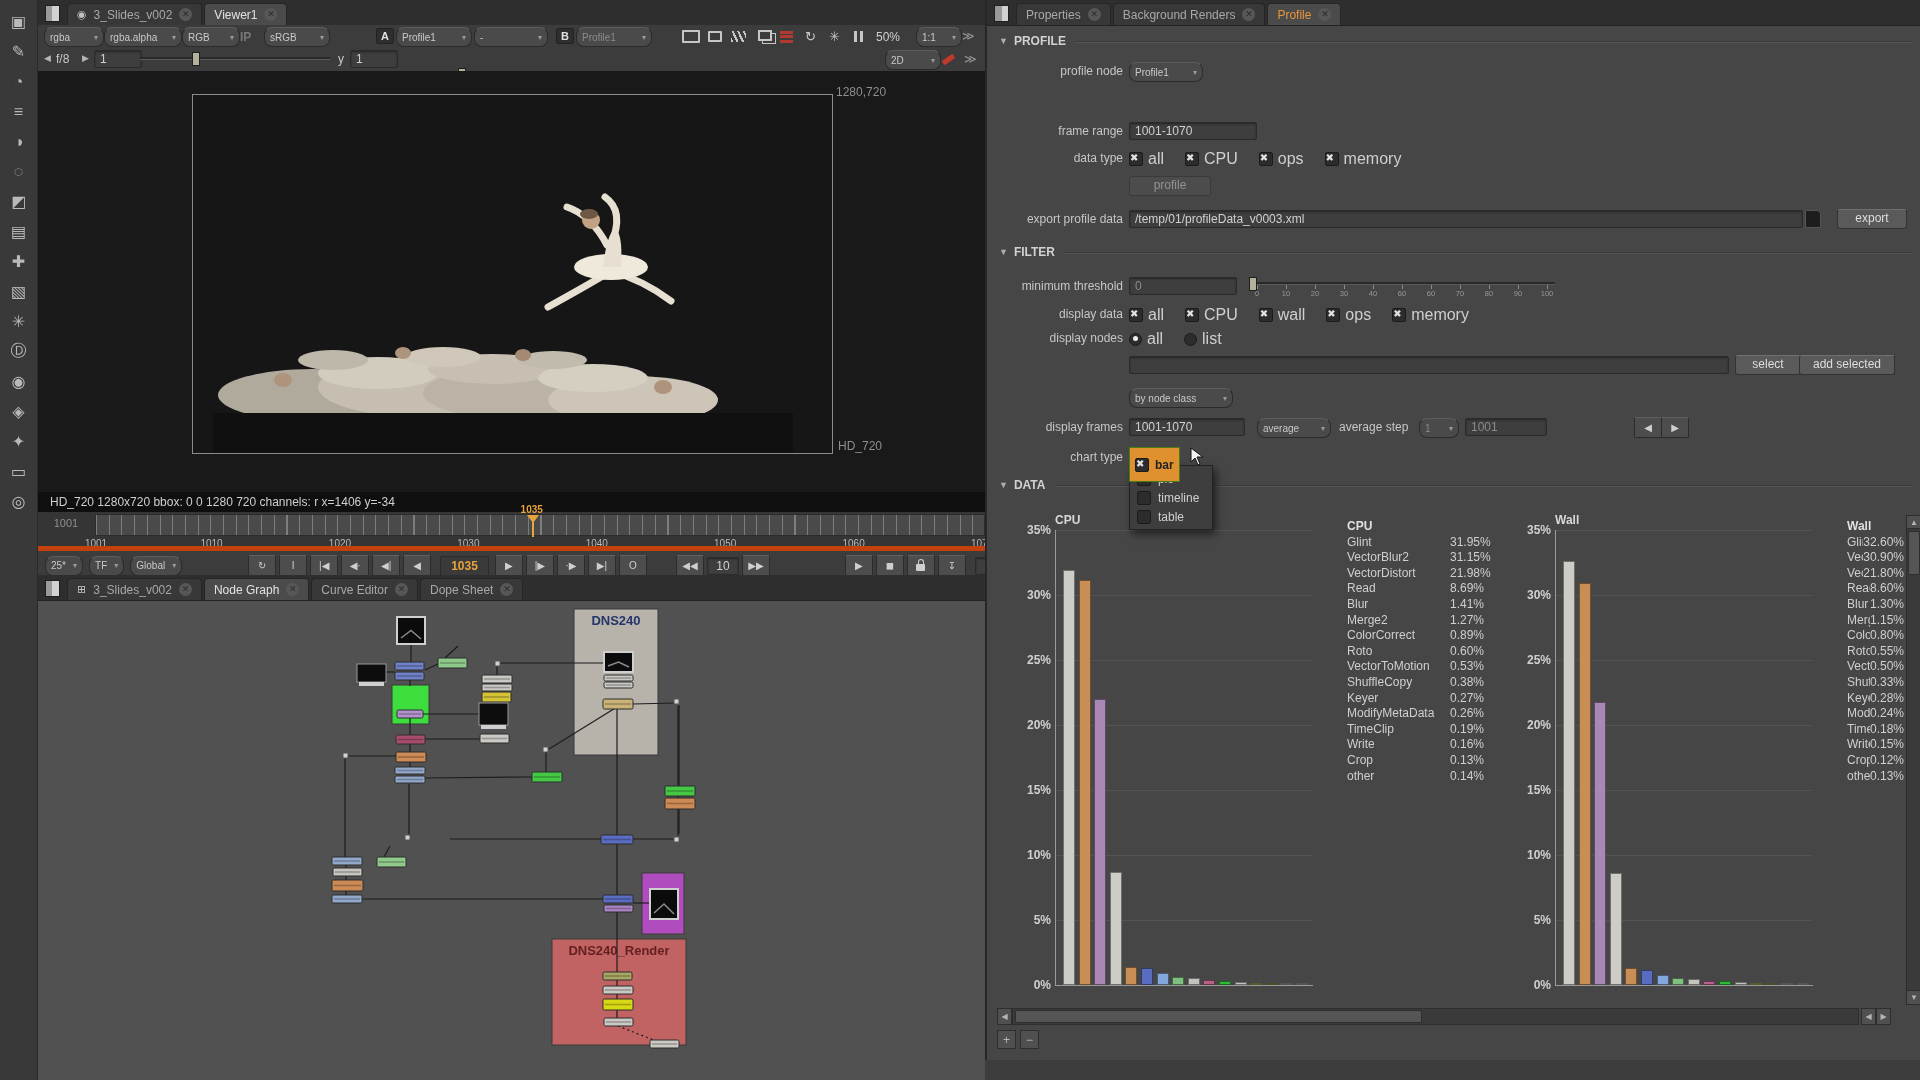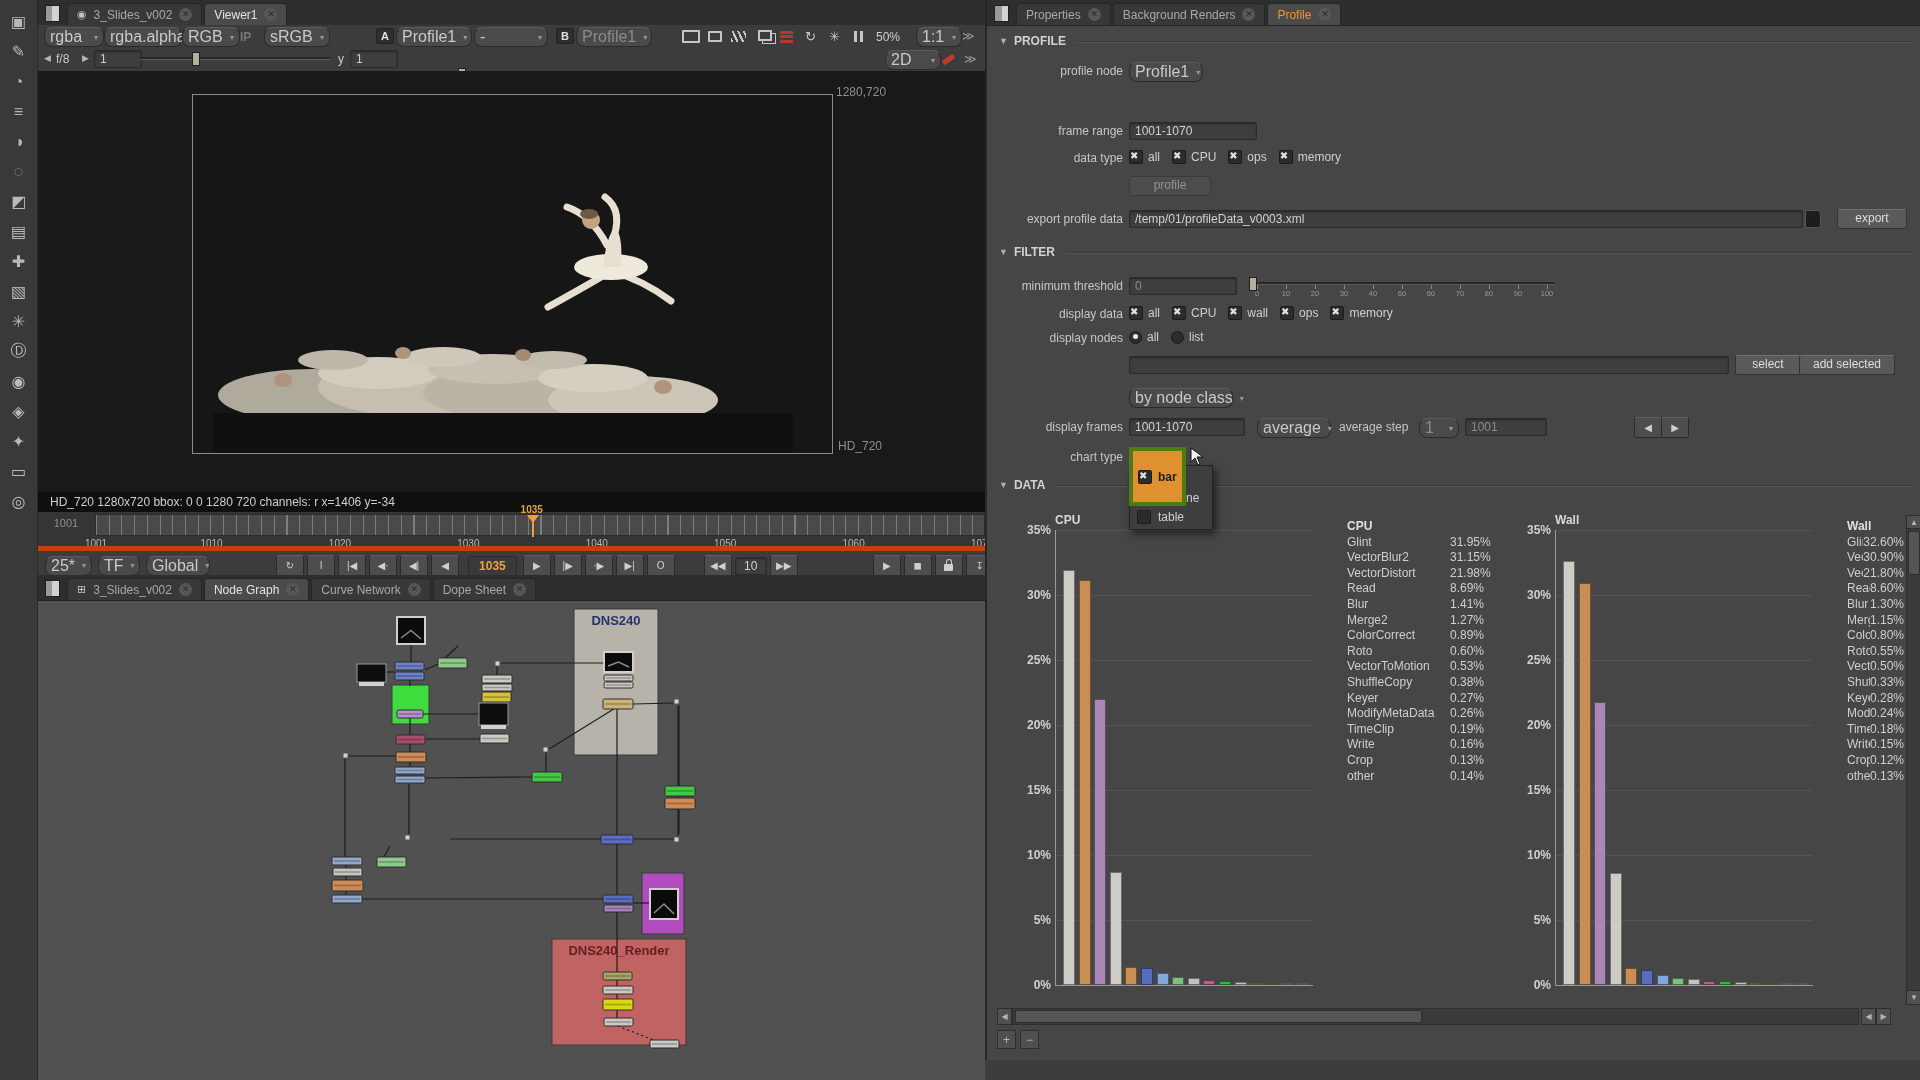--- a/index.html
+++ b/index.html
@@ -8,30 +8,30 @@
   .panel{position:absolute;}
   
   .tabbar{position:absolute;left:0;right:0;top:0;height:25px;background:#2e2e2e;display:flex;align-items:flex-end;border-bottom:1px solid #232323;}
   .pane-btn{width:13px;height:15px;margin:0 7px 3px 7px;border:1px solid #1f1f1f;background:linear-gradient(90deg,#9a9a9a 50%,#d2d2d2 50%);}
   .tab{height:21px;padding:0 9px;background:#383838;color:#a8a8a8;font-size:12px;border:1px solid #262626;border-bottom:none;border-radius:4px 4px 0 0;display:flex;align-items:center;gap:7px;margin-right:2px;white-space:nowrap;}
   .tab.active{background:#4b4b4b;color:#e2e2e2;}
   .tab.profile-active{color:#e8953a;}
   .tab .x{width:13px;height:13px;border-radius:50%;background:#575757;color:#2b2b2b;font-size:9px;line-height:13px;text-align:center;}
   .tab .ticon{color:#c2c2c2;font-size:11px;}
   
-  .dd{display:inline-flex;align-items:center;justify-content:space-between;background:#4a4a4a;border:1px solid #2b2b2b;border-top-color:#5c5c5c;color:#c9c9c9;font-size:16px;padding:0 5px;height:18px;border-radius:8px;white-space:nowrap;}
+  .dd{display:inline-flex;align-items:center;justify-content:space-between;background:#4a4a4a;border:1px solid #2b2b2b;border-top-color:#5c5c5c;color:#c9c9c9;font-size:10px;padding:0 5px;height:18px;border-radius:8px;white-space:nowrap;}
   .dd::after{content:"▾";font-size:8px;color:#999;margin-left:7px;}
   .dd.dim{color:#8b8b8b;}
   .field{background:#3e3e3e;border:1px solid #2b2b2b;box-shadow:inset 0 1px 2px rgba(0,0,0,.4);color:#d0d0d0;font-size:12px;height:16px;line-height:16px;padding:0 5px;border-radius:2px;white-space:nowrap;overflow:hidden;}
   .field.dim{color:#8b8b8b;}
   .btn{background:#5a5a5a;border:1px solid #333;border-top-color:#707070;color:#dedede;font-size:12px;height:18px;line-height:17px;padding:0 12px;border-radius:3px;text-align:center;white-space:nowrap;}
   .btn.disabled{background:#4c4c4c;color:#939393;border-color:#3a3a3a;}
   .cb{width:12px;height:12px;background:#2c2c2c;border:1px solid #1b1b1b;border-radius:2px;display:inline-block;position:relative;flex:none;}
   .cb.on::after{content:"✖";color:#e2e2e2;font-size:10px;font-weight:bold;position:absolute;left:0px;top:-1px;}
-  .cklabel{color:#cfcfcf;font-size:12px;margin:0 12px 0 5px;}
+  .cklabel{color:#cfcfcf;font-size:16px;margin:0 21px 0 5px;}
   .rd{width:11px;height:11px;border-radius:50%;background:#2c2c2c;border:1px solid #1b1b1b;display:inline-block;position:relative;flex:none;}
   .rd.on::after{content:"";position:absolute;left:2.5px;top:2.5px;width:5px;height:5px;border-radius:50%;background:#ececec;}
   .hgroup{display:flex;align-items:center;}
   
   #left-toolbar{left:0;top:0;width:38px;height:1080px;background:#393939;border-right:1px solid #2a2a2a;display:flex;flex-direction:column;align-items:center;padding-top:8px;gap:3px;box-sizing:border-box;}
   .ltool{width:28px;height:27px;display:flex;align-items:center;justify-content:center;color:#b9b9b9;font-size:16px;border-radius:3px;}
   
   #viewer-panel{left:38px;top:0;width:947px;height:575px;background:#393939;}
   #viewer-toolbar1{position:absolute;top:25px;left:0;right:0;height:23px;background:#3c3c3c;border-bottom:1px solid #2d2d2d;}
   #viewer-toolbar2{position:absolute;top:48px;left:0;right:0;height:23px;background:#3c3c3c;border-bottom:1px solid #2d2d2d;}
@@ -75,21 +75,21 @@
   #ngcanvas{position:absolute;top:25px;left:0;width:947px;height:480px;}
   
   #right-panel{left:985px;top:0;width:935px;height:1060px;background:#464646;border-left:2px solid #272727;}
   .sechead{position:absolute;display:flex;align-items:center;color:#d2d2d2;font-size:12px;font-weight:bold;}
   .sechead .tri{color:#aeaeae;font-size:9px;margin-right:6px;}
   .sechead .rule{height:1px;background:#3a3a3a;box-shadow:0 1px 0 #555;flex:1;margin-left:10px;}
   .prow{position:absolute;left:0;right:14px;height:20px;}
   .plabel{position:absolute;left:0;width:136px;text-align:right;color:#c6c6c6;font-size:12px;line-height:18px;}
   .fileicon{display:inline-block;width:14px;height:16px;background:#1d1d1d;border:1px solid #555;border-radius:1px 4px 1px 1px;}
   
-  .chip{position:absolute;display:flex;align-items:center;gap:6px;background:#e0912f;border:4px solid #4d7c0f;height:17px;padding:17px 5px;font-size:12px;color:#222;z-index:51;font-weight:bold;}
+  .chip{position:absolute;display:flex;align-items:center;gap:6px;background:#e0912f;border:1px solid #4d7c0f;height:17px;padding:8px 5px;font-size:12px;color:#222;z-index:51;font-weight:bold;}
   .chip .cb{background:#2c2c2c;}
   .menu{position:absolute;background:#3e3e3e;border:1px solid #232323;box-shadow:3px 4px 8px rgba(0,0,0,.55);z-index:50;padding:3px 0;}
   .menu-row{display:flex;align-items:center;gap:7px;height:19px;padding:0 7px;color:#cfcfcf;font-size:12px;}
   
   .chart{position:absolute;width:300px;height:492px;}
   .chart .ctitle{position:absolute;color:#d8d8d8;font-size:12px;font-weight:bold;}
   .chart .ylab{position:absolute;width:36px;text-align:right;color:#d0d0d0;font-size:12px;font-weight:bold;}
   .chart .grid{position:absolute;height:1px;background:rgba(255,255,255,.08);}
   .chart .yaxis{position:absolute;width:1px;background:#9a9a9a;}
   .chart .xaxis{position:absolute;height:1px;background:#9a9a9a;}
@@ -335,21 +335,21 @@
       <div class="tab">
         <span class="ticon">⊞</span>
         <span>3_Slides_v002</span>
         <span class="x">✕</span>
       </div>
       <div class="tab active">
         <span>Node Graph</span>
         <span class="x">✕</span>
       </div>
       <div class="tab">
-        <span>Curve Network</span>
+        <span>Curve Editor</span>
         <span class="x">✕</span>
       </div>
       <div class="tab">
         <span>Dope Sheet</span>
         <span class="x">✕</span>
       </div>
     </div>
     <svg id="ngcanvas">
         <rect x="536" y="9" width="84" height="146" fill="#b7b3aa" stroke="#3a3a3a"></rect>
         <text x="578" y="25" fill="#24356b" font-size="13" font-weight="bold" text-anchor="middle">DNS240</text>

